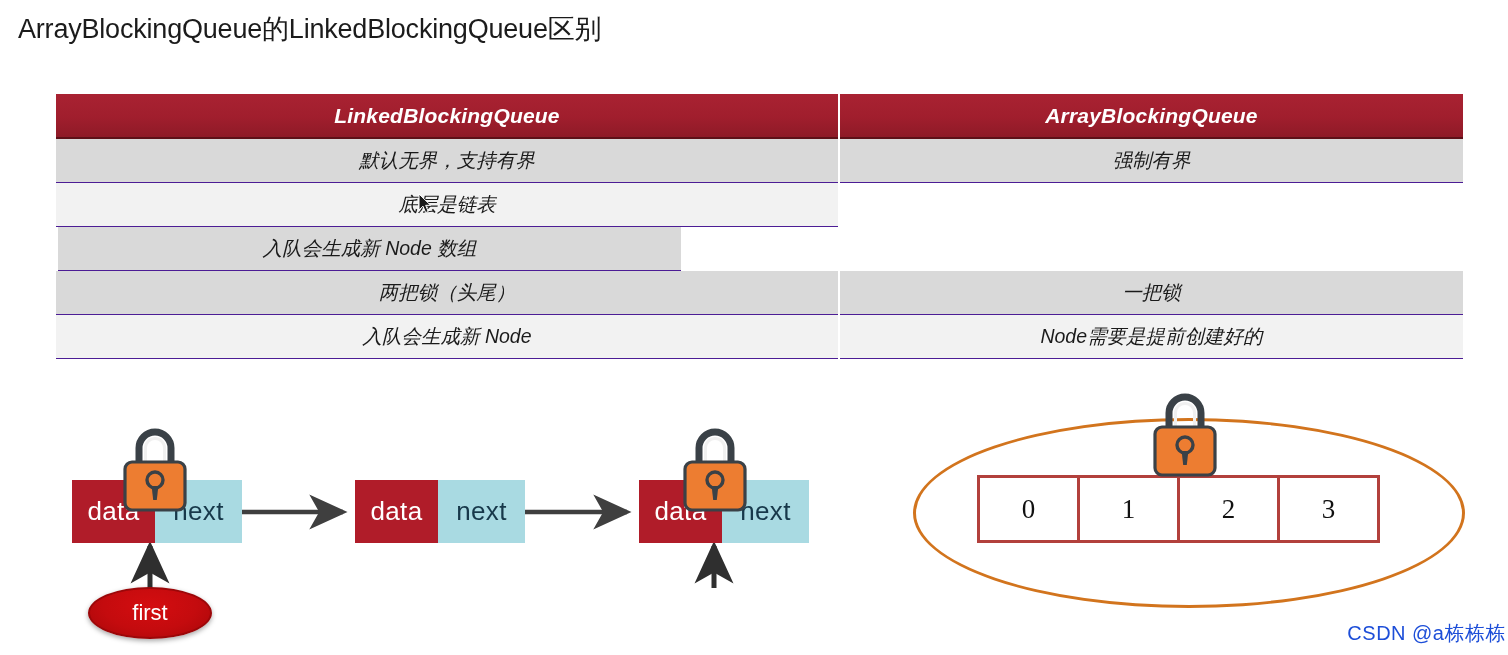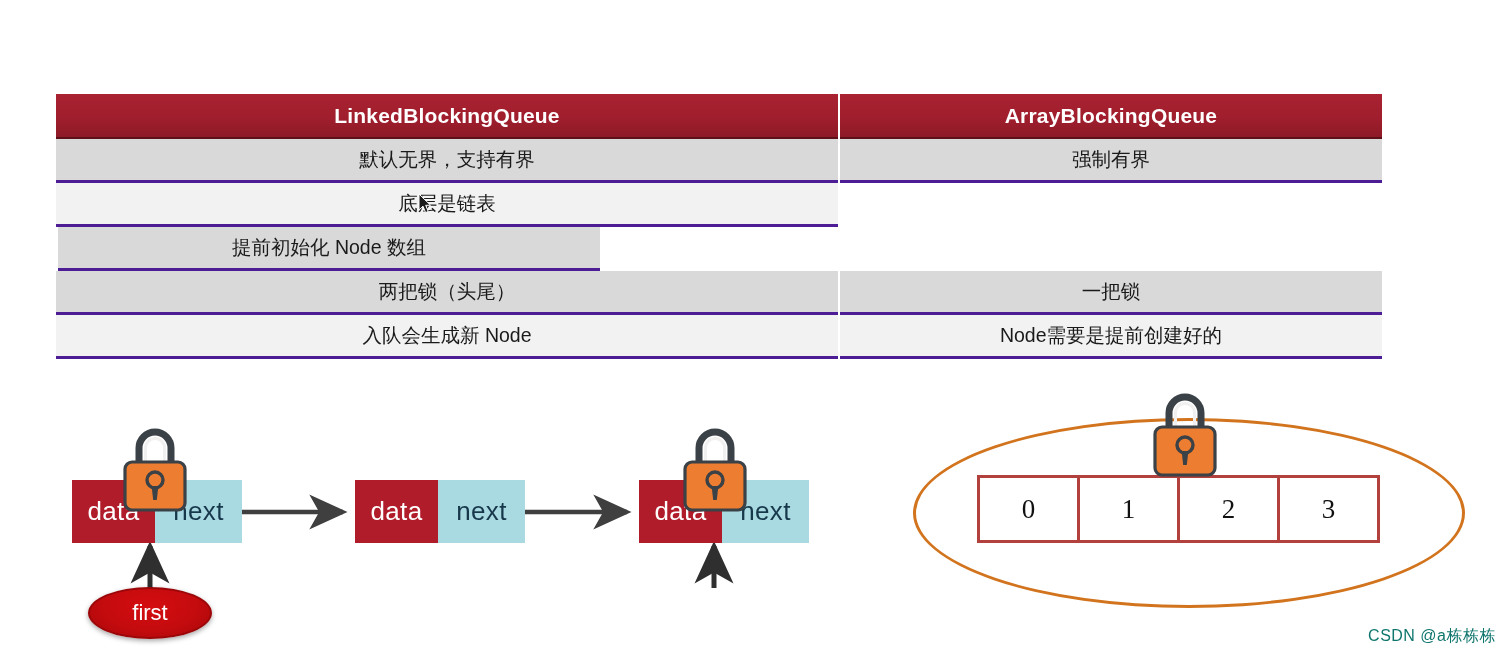--- a/index.html
+++ b/index.html
@@ -20,34 +20,36 @@
 
   
   .cmp-table { position: absolute; left: 56px; top: 94px; width: 1407px; }
   .cmp-row { display: flex; width: 100%; }
   .cmp-col {
     display: flex; align-items: center; justify-content: center;
     text-align: center; color: #1a1a1a;
   }
   .cmp-col.left  { width: 782px; }
   .cmp-col.gap   { width: 2px; background: #ffffff; }
-  .cmp-col.right { width: 542px; }
+  .cmp-col.right { width: 623px; }
 
   .hdr-row .cmp-col { height: 45px; }
   .hdr-row .cmp-col.left, .hdr-row .cmp-col.right {
     background: linear-gradient(180deg,#a92232 0%,#a01e2d 55%,#8e1a27 100%);
     border-bottom: 2px solid #5d1018;
     color: #ffffff; font-weight: bold; font-size: 21px;
     letter-spacing: .2px;
+    font-style: italic;
   }
   .body-row .cmp-col { height: 44px; font-size: 19.5px; }
   .body-row.odd  .cmp-col.left, .body-row.odd  .cmp-col.right { background:#d9d9d9; }
   .body-row.even .cmp-col.left, .body-row.even .cmp-col.right { background:#f2f2f2; }
   .body-row .cmp-col.left, .body-row .cmp-col.right {
-    border-bottom: 3px solid #4c1d95;
+    border-bottom: 1px solid #4c1d95;
+    font-style: italic;
   }
 
   
   .cursor { position:absolute; left:418px; top:193px; width:14px; height:22px; pointer-events:none; }
 
   
   .ll { position: absolute; left: 0; top: 0; width: 860px; height: 655px; }
   .node { position: absolute; display: flex; height: 63px; margin-left: 7px; }
   .node .data, .node .next {
     display:flex; align-items:center; justify-content:center;
@@ -87,29 +89,30 @@
   .arr-cell:first-child { margin-left: 0; }
 
   
   .lock { position:absolute; width: 74px; height: 94px; }
   .lock.l1 { left: 118px;  top: 420px; }
   .lock.l3 { left: 678px;  top: 420px; }
   .lock.la { left: 1148px; top: 385px; }
 
   
   .watermark {
-    position:absolute; right: 12px; bottom: 8px;
-    font-size: 16px; color: #0f766e; letter-spacing: .5px; white-space: nowrap;
+    position:absolute; right: 2px; bottom: 8px;
+    font-size: 20px; color: #1d4ed8; letter-spacing: .5px; white-space: nowrap;
   }
 </style>
 </head>
 <body>
 
 <div id="page">
 
+  <div class="page-title">ArrayBlockingQueue的LinkedBlockingQueue区别</div>
 
   <div class="cmp-table">
 
     <div class="cmp-row hdr-row">
       <div class="cmp-col left">LinkedBlockingQueue</div>
       <div class="cmp-col gap"></div>
       <div class="cmp-col right">ArrayBlockingQueue</div>
     </div>
 
     <div class="cmp-row body-row odd">
@@ -118,21 +121,21 @@
       <div class="cmp-col right">强制有界</div>
     </div>
 
     <div class="cmp-row body-row even">
       <div class="cmp-col left">底层是链表</div>
       <div class="cmp-col gap"></div>
     </div>
 
     <div class="cmp-row body-row odd">
       <div class="cmp-col gap"></div>
-      <div class="cmp-col right">提前初始化 Node 数组</div>
+      <div class="cmp-col right">入队会生成新 Node 数组</div>
     </div>
 
     <div class="cmp-row body-row odd">
       <div class="cmp-col left">两把锁（头尾）</div>
       <div class="cmp-col gap"></div>
       <div class="cmp-col right">一把锁</div>
     </div>
 
     <div class="cmp-row body-row even">
       <div class="cmp-col left">入队会生成新 Node</div>

